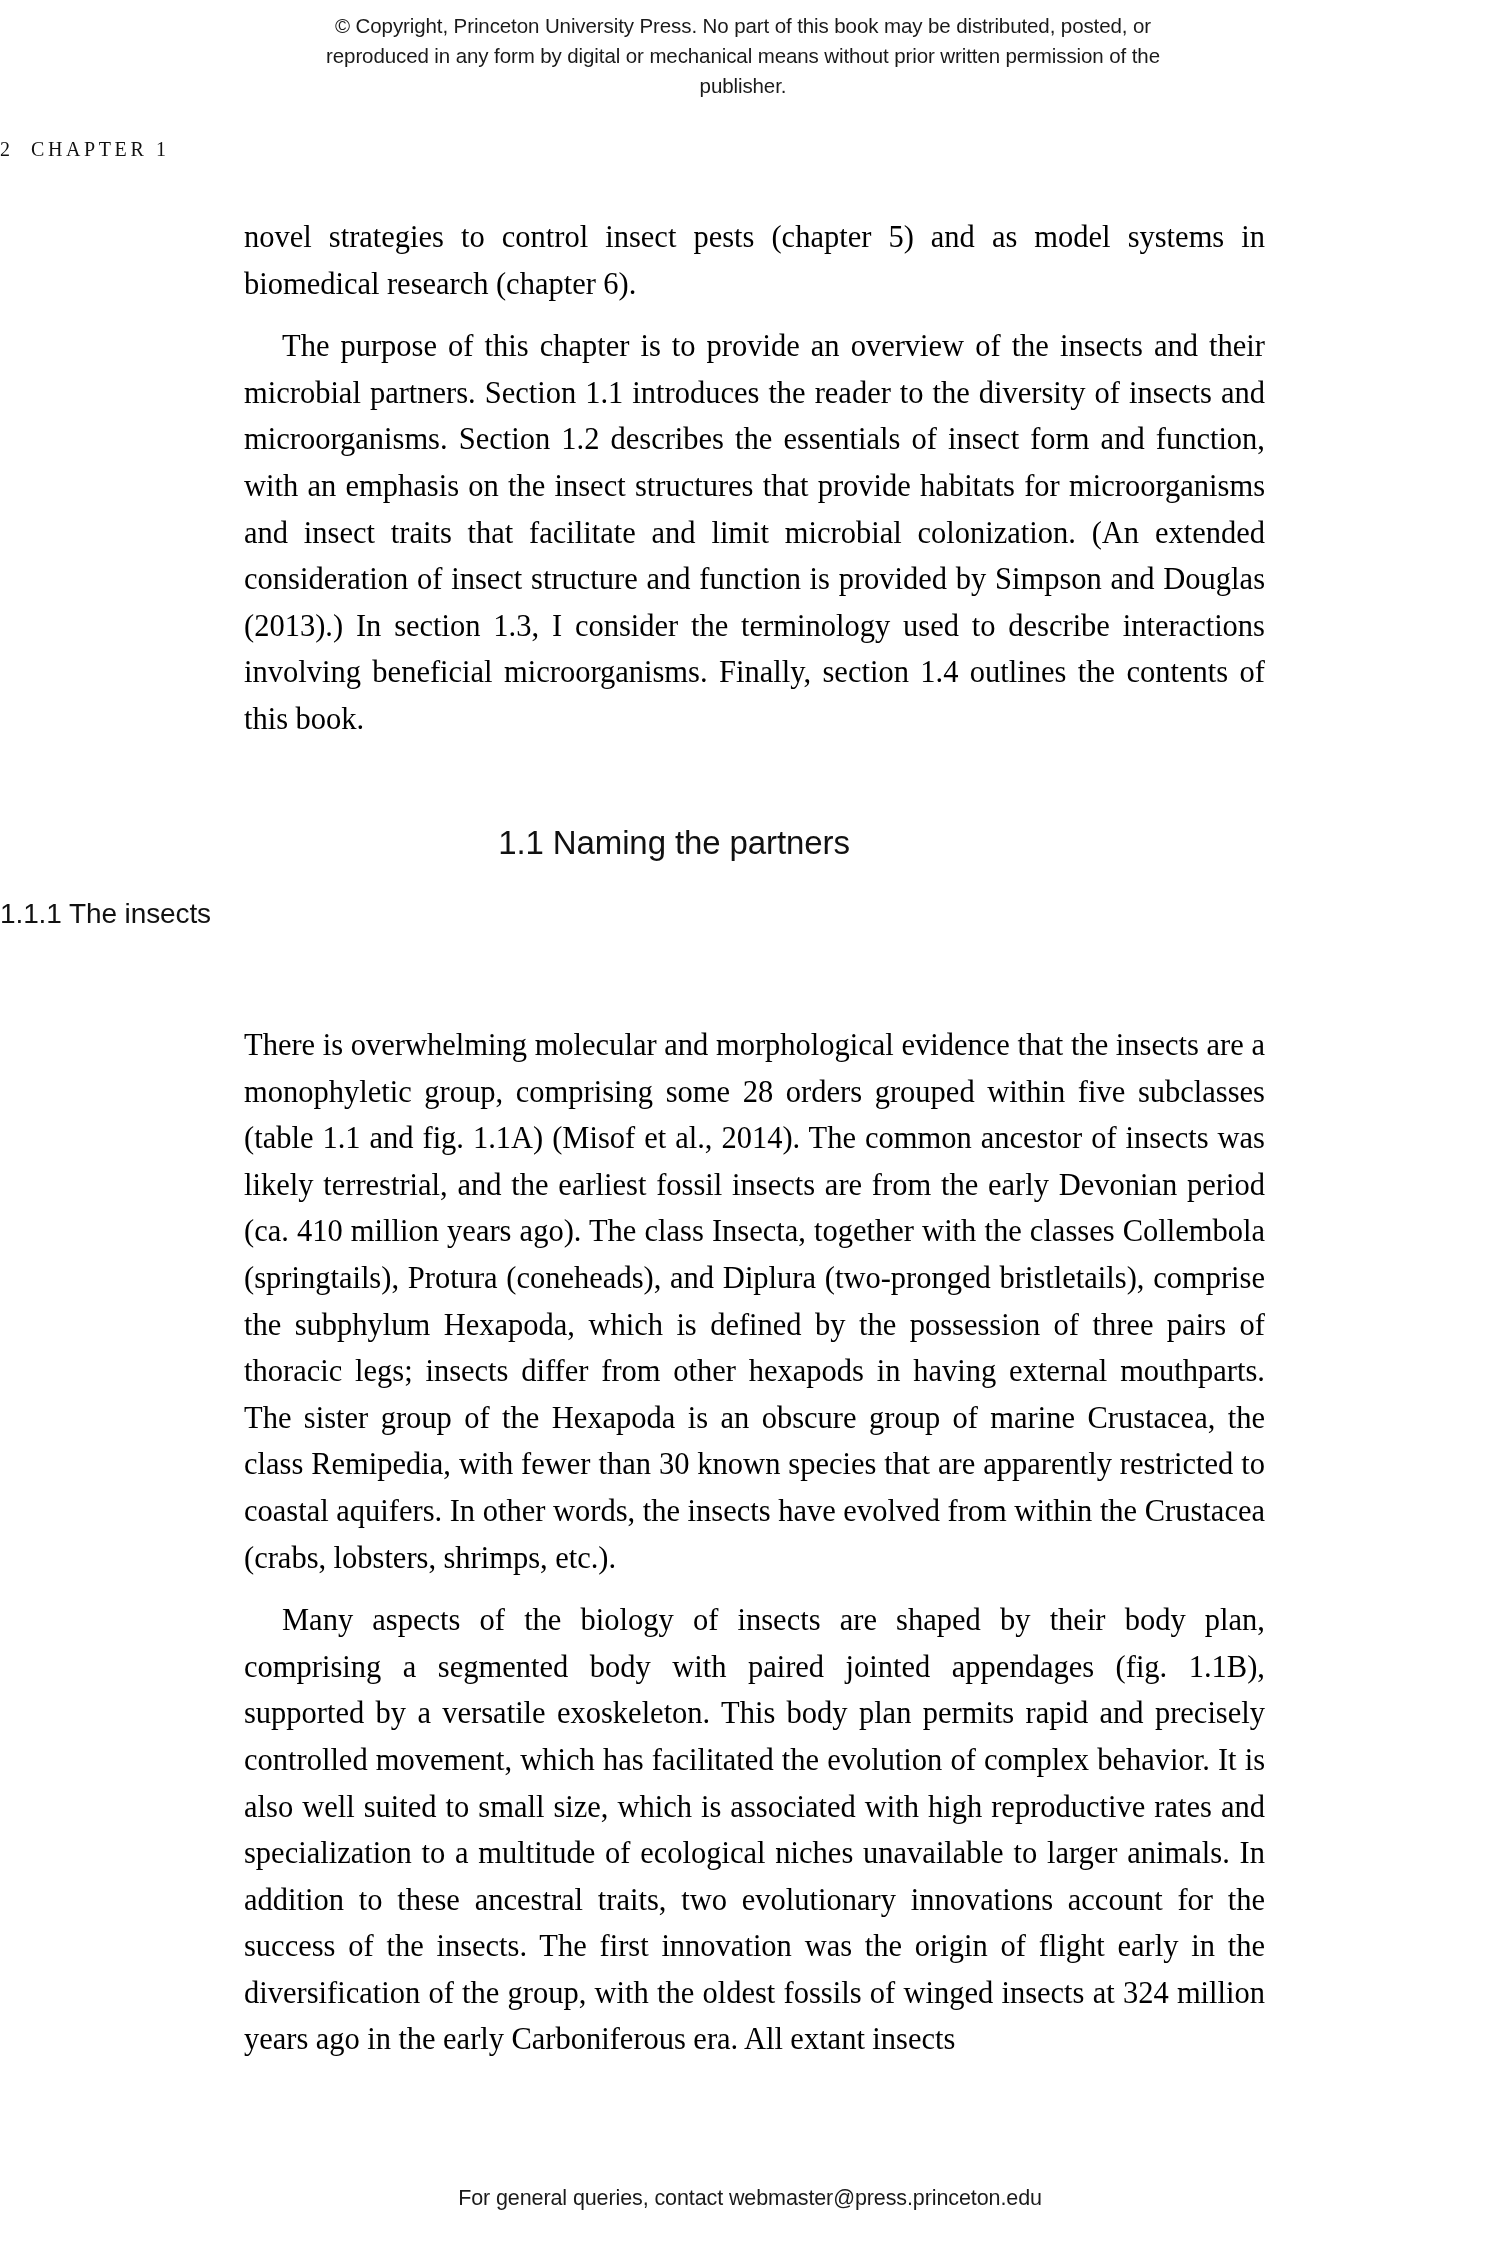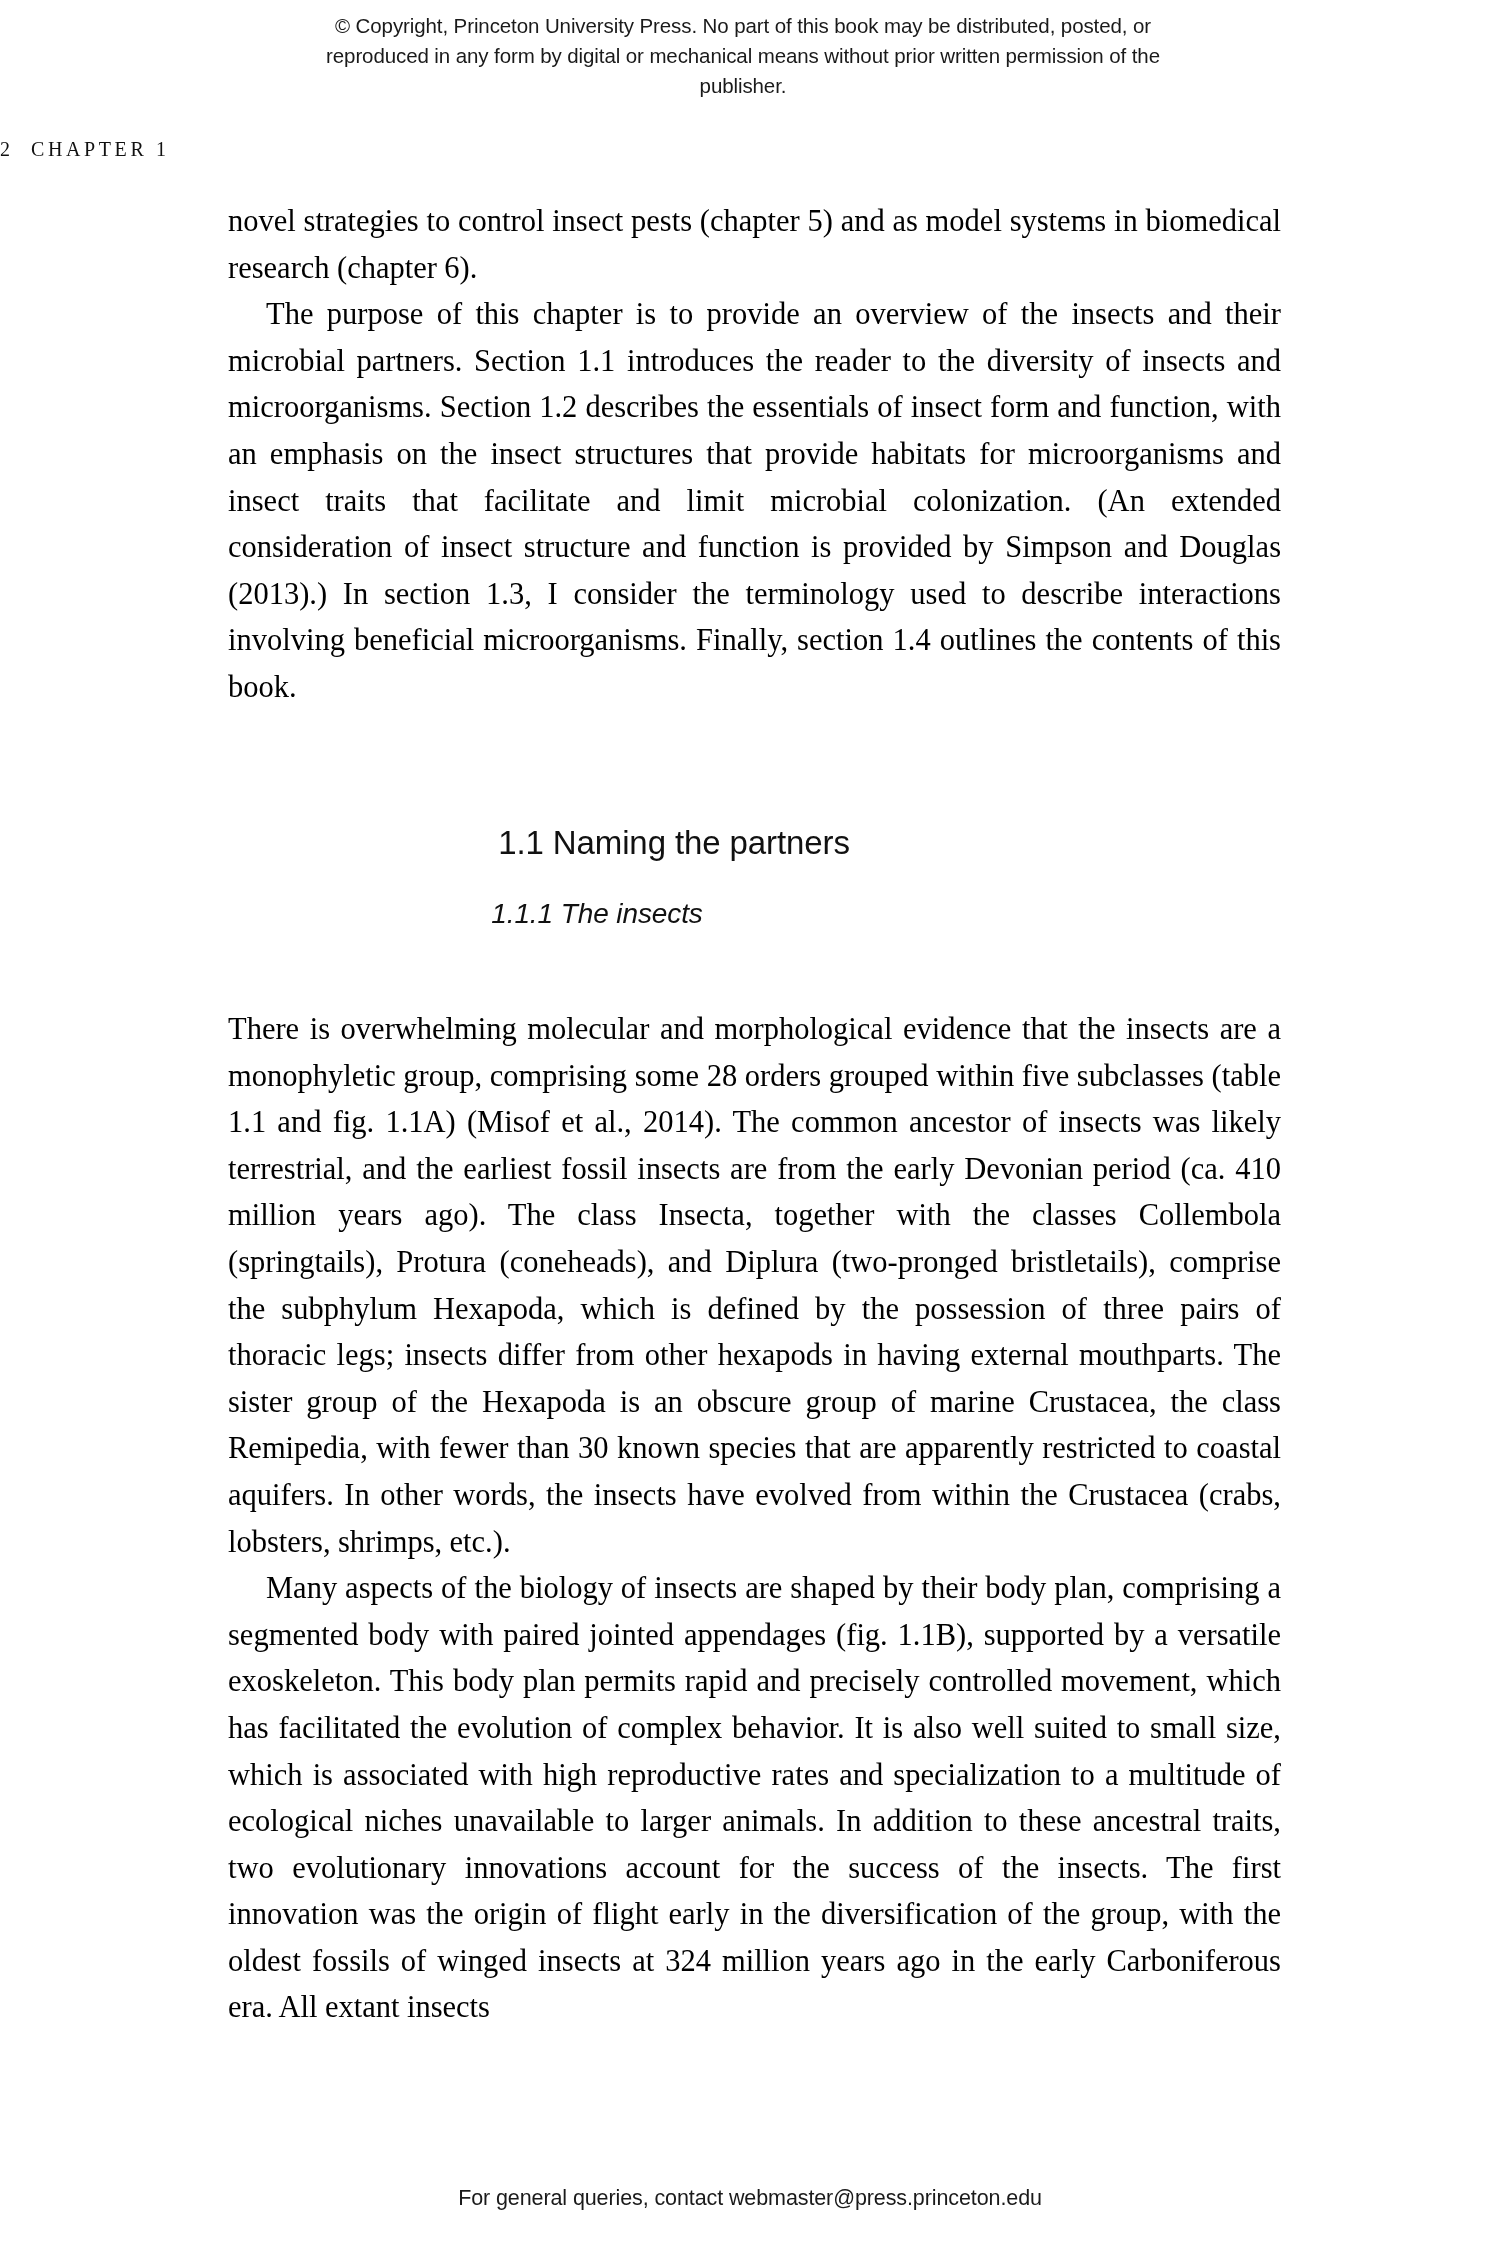--- a/index.html
+++ b/index.html
@@ -60,21 +60,21 @@
     top: 198px;
     width: 1053px;
   }
 
   .body-paragraph {
     font-family: "Liberation Serif", serif;
     font-size: 30.5px;
     line-height: 46.6px;
     text-align: justify;
     text-justify: inter-word;
-    margin: 0;
+    margin: 16px;
     color: #000000;
     -webkit-hyphens: none;
     hyphens: none;
     word-spacing: -0.2px;
   }
   .body-paragraph.indented {
     text-indent: 38px;
   }
 
   
@@ -89,22 +89,20 @@
     position: absolute;
     left: 0;
     top: 824px;
     width: 1348px;
     letter-spacing: -0.1px;
   }
   #subsection-heading {
     font-family: "Liberation Sans", sans-serif;
     font-size: 28px;
     font-weight: 400;
-    font-style: italic;
-    text-align: center;
     margin: 0;
     padding: 0;
     color: #111111;
     position: absolute;
     left: 0;
     top: 898px;
     width: 1194px;
     letter-spacing: -0.1px;
   }
 

